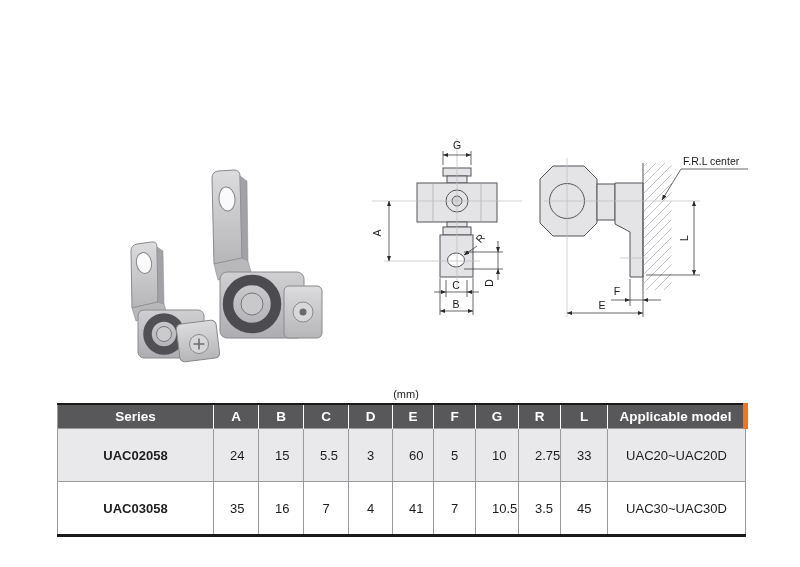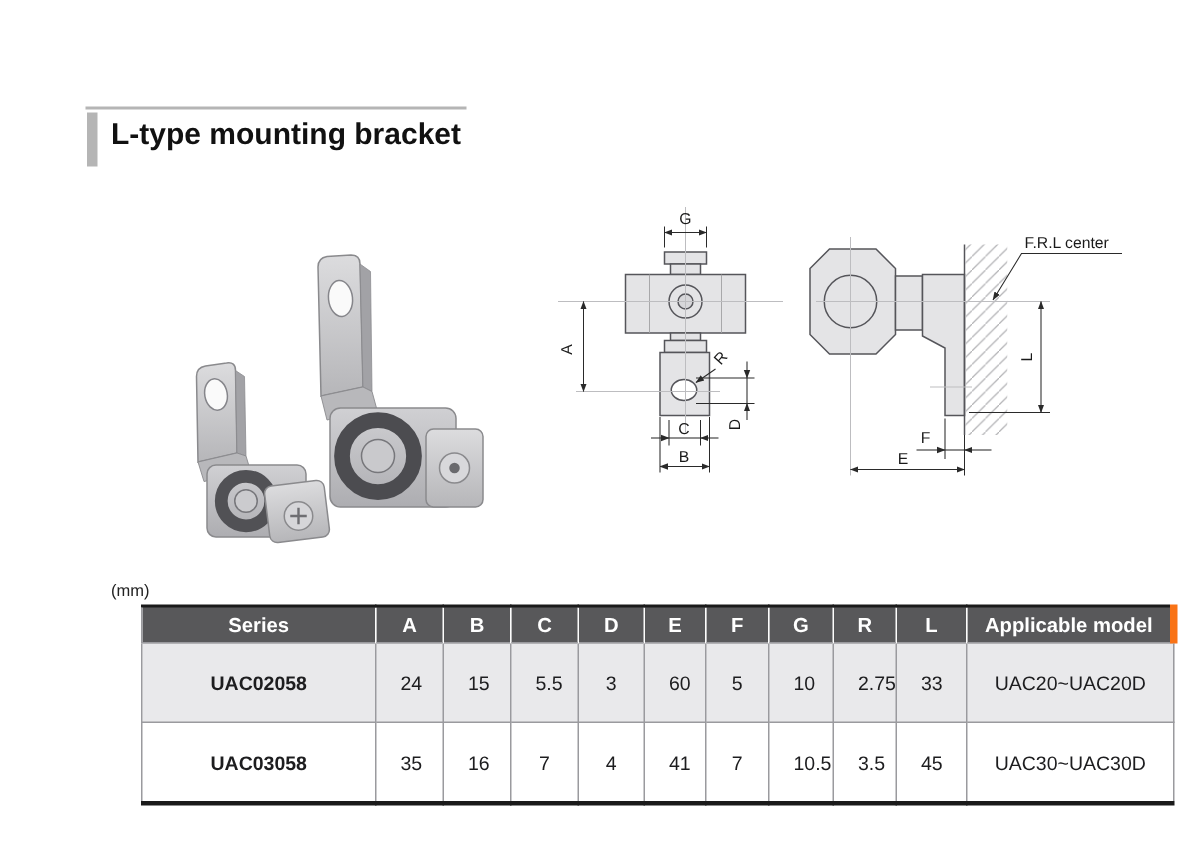--- a/index.html
+++ b/index.html
@@ -5,53 +5,49 @@
   html,body{margin:0;padding:0;background:#fff;}
   .page{
     position:relative;width:800px;height:567px;background:#ffffff;
     font-family:"Liberation Sans",sans-serif;color:#1a1a1a;overflow:hidden;
   }
   
   .title-block{position:absolute;left:57px;top:71px;width:254px;border-top:2px solid #b5b5b5;display:flex;align-items:flex-start;}
   .title-bar{width:7px;height:36px;background:#b5b5b5;margin:2px 9px 0 1px;flex:0 0 auto;}
   .page-title{margin:0;padding-top:6px;font-size:20px;font-weight:bold;color:#111;white-space:nowrap;}
   
-  .unit-label{position:absolute;left:74px;top:388px;width:688px;text-align:left;font-size:11px;color:#222;}
+  .unit-label{position:absolute;left:62px;top:388px;width:688px;text-align:center;font-size:11px;color:#222;}
   
   .photo-holder{position:absolute;left:88px;top:158px;}
   .drawing-holder{position:absolute;left:360px;top:130px;}
   
   .spec-table{
     position:absolute;left:57px;top:403px;width:688px;
     border-collapse:collapse;table-layout:fixed;
     border-top:2px solid #1a1a1a;border-bottom:3px solid #1a1a1a;
-    font-size:13px;color:#1d1d1f;margin-left:37px;
+    font-size:13px;color:#1d1d1f;
   }
   .spec-table th{
     background:#58585a;color:#ffffff;font-weight:bold;font-size:13.5px;
     height:23px;border-right:1px solid #fdfdfd;padding:0;text-align:center;
   }
   .spec-table th:last-child{border-right:5px solid #f97316;}
   .spec-table th:first-child{border-left:1px solid #9a9a9e;}
   .spec-table td{
     border:1px solid #9a9a9e;height:20px;padding:16px;text-align:center;background:#ffffff;
   }
   .spec-table tr.alt td{background:#e9e9eb;}
   .spec-table td.series{font-weight:bold;}
   svg text{font-family:"Liberation Sans",sans-serif;}
 </style>
 </head>
 <body>
 
 <div class="page">
 
-  <div class="title-block">
-    <div class="title-bar"></div>
-    <h1 class="page-title">L-type mounting bracket</h1>
-  </div>
 
   <div class="photo-holder">
     <svg width="262" height="232" viewBox="0 0 262 232">
       <defs>
         <linearGradient id="gMetal" x1="0" y1="0" x2="0" y2="1">
           <stop offset="0" stop-color="#dcdcde"></stop>
             <stop offset="1" stop-color="#b6b6b9"></stop>
         </linearGradient>
         <linearGradient id="gFace" x1="0" y1="0" x2="0" y2="1">
           <stop offset="0" stop-color="#d0d0d3"></stop>

